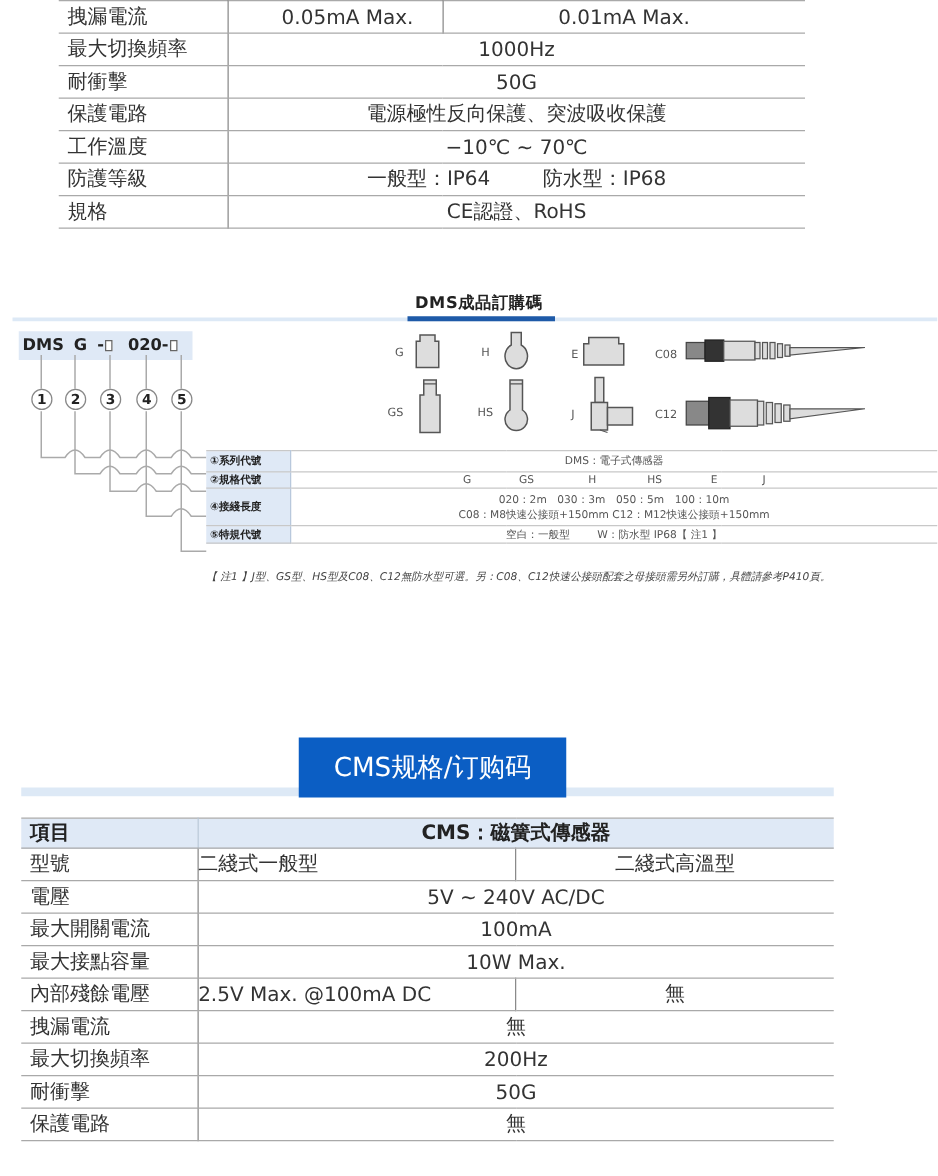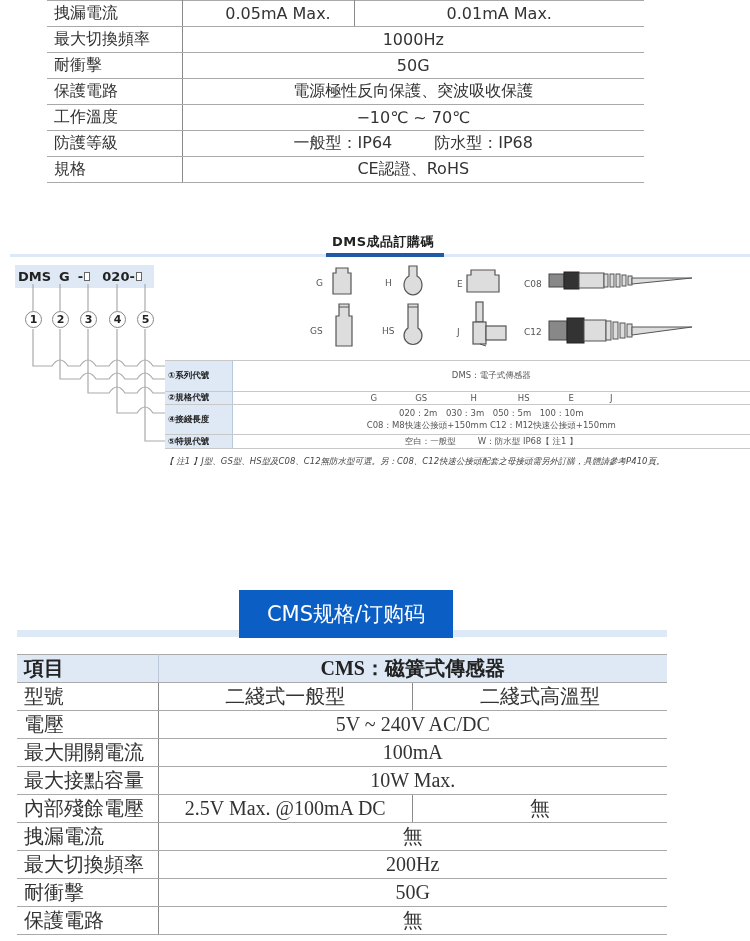--- a/index.html
+++ b/index.html
@@ -34,24 +34,24 @@
   .dms-legend td.lh { width: 67px; background: #dfe9f6; font-weight: bold; color: #222; padding-left: 3px; border-right: 1px solid #b8c8dc; }
   .dms-legend tr:first-child td { border-top: 1px solid #c8c8c8; }
   .dms-legend td.c { text-align: center; }
   .dms-note { position: absolute; left: 165px; top: 456px; font-size: 8.5px; color: #444; white-space: nowrap; font-style: italic; }
 
   
   .cms-band { position: absolute; left: 17px; top: 630px; width: 650px; height: 7px; background: #dde9f6; }
   .cms-head { position: absolute; left: 239px; top: 590px; width: 214px; height: 48px; background: #0b5ec4; color: #fff; font-size: 21px; text-align: center; line-height: 48px; }
 
   .ct { position: absolute; left: 17px; top: 654px; width: 650px; border-collapse: collapse; table-layout: fixed; }
-  .ct td { height: 26px; border-bottom: 1.5px solid #a9a9a9; font-size: 20px; color: #333; padding: 0; white-space: nowrap; font-family: Liberation Serif, serif; }
+  .ct td { height: 26px; border-bottom: 1.5px solid #a9a9a9; font-size: 16px; color: #333; padding: 0; white-space: nowrap; }
   .ct td.lbl { width: 141px; padding-left: 7px; border-right: 1.5px solid #8a8a8a; }
   .ct td.val { text-align: center; }
-  .ct td.split-l { width: 255px; border-right: 1.5px solid #8a8a8a; text-align: center; }
+  .ct td.split-l { width: 255px; border-right: 1.5px solid #8a8a8a; text-align: left; }
   .ct tr.hdr td { background: #dfe9f6; font-weight: bold; color: #222; border-top: 1.5px solid #a9a9a9; height: 24px; }
   .ct tr.hdr td.lbl { border-right: 1.5px solid #b9c7d8; }
 </style>
 </head>
 <body>
 
 <table class="st">
   <tbody>
       <tr>
     <td class="lbl">拽漏電流</td>
@@ -180,21 +180,21 @@
       <rect x="58" y="5" width="5" height="19"></rect>
       <rect x="65" y="6" width="5" height="17"></rect>
       <rect x="72" y="7" width="5" height="15"></rect>
       <rect x="79" y="8" width="5" height="13"></rect>
     </g>
   <path d="M84 11 H144 L84 19 Z" fill="#ddd" stroke="#555"></path>
 </svg>
 
 <table class="dms-legend">
   <tbody>
-      <tr style="height:31px">
+      <tr style="height:17px">
     <td class="lh">①系列代號</td>
     <td class="c" colspan="3">DMS：電子式傳感器</td>
   </tr>
   <tr style="height:13px">
     <td class="lh">②規格代號</td>
     <td class="c" colspan="3">
       <span style="display:inline-block; width:40px">G</span><span style="display:inline-block; width:55px">GS</span><span style="display:inline-block; width:50px">H</span><span style="display:inline-block; width:50px">HS</span><span style="display:inline-block; width:45px">E</span><span style="display:inline-block; width:35px">J</span>
     </td>
   </tr>
   <tr style="height:30px">

